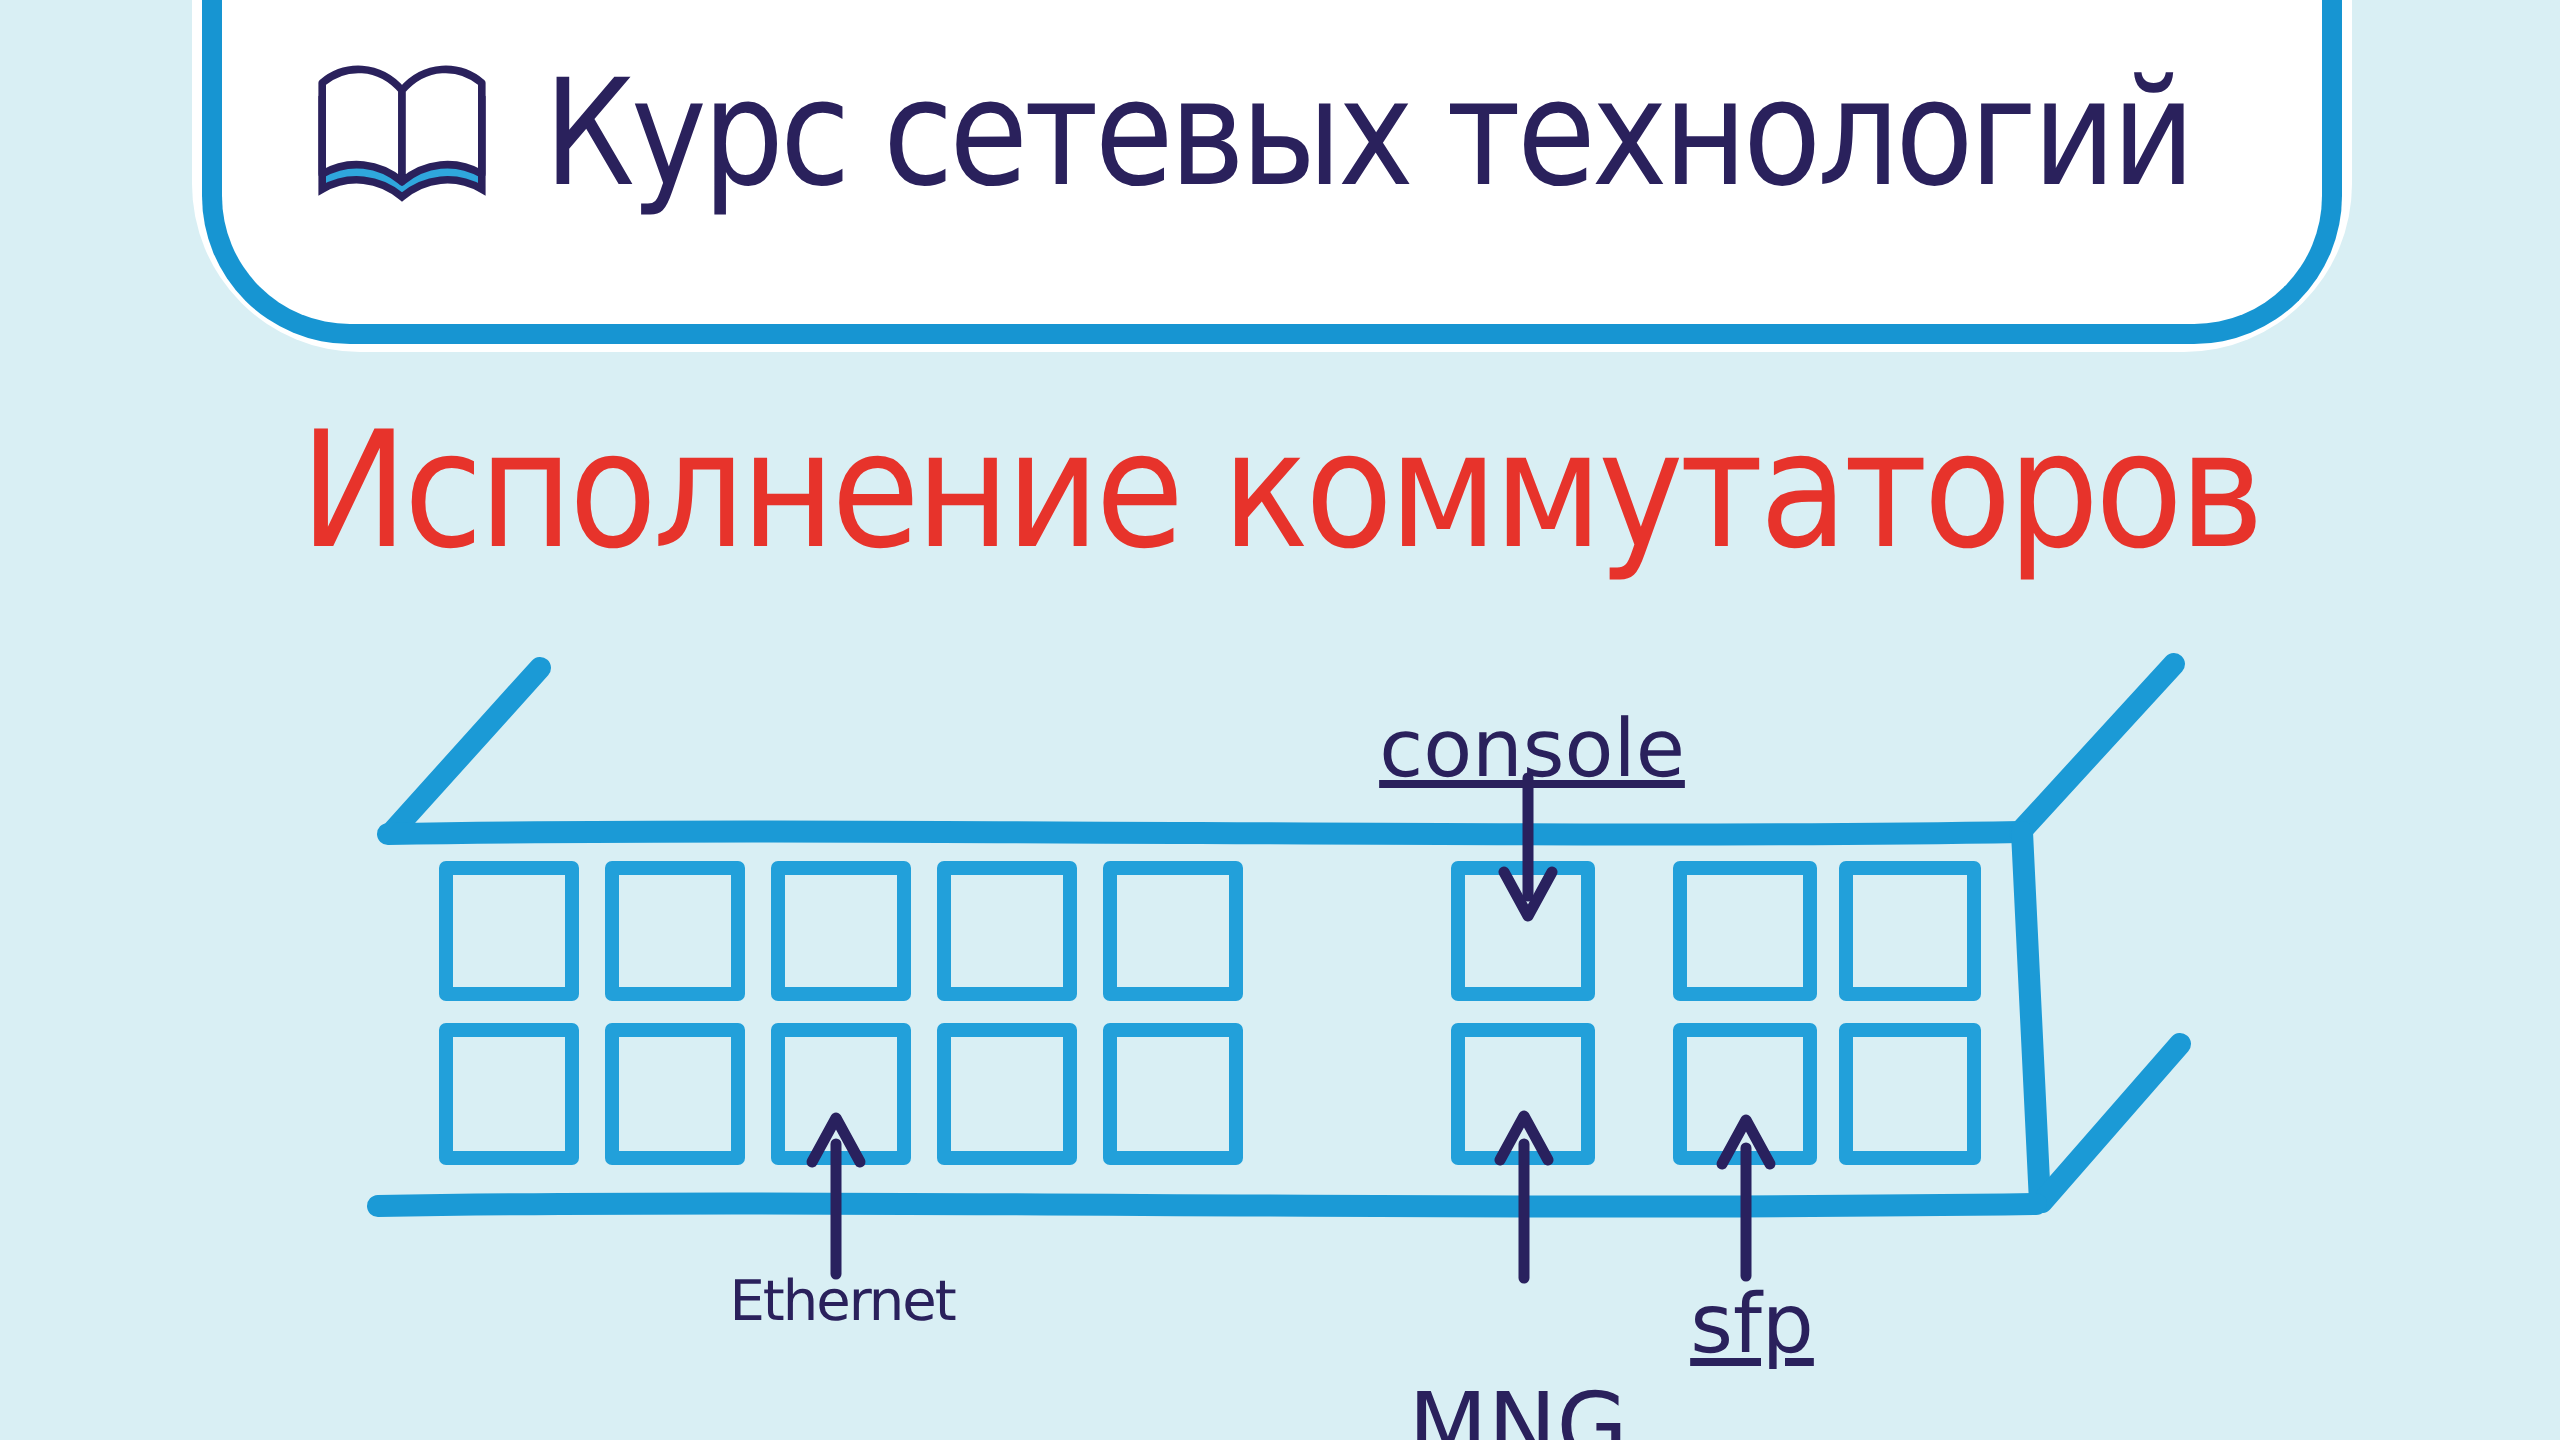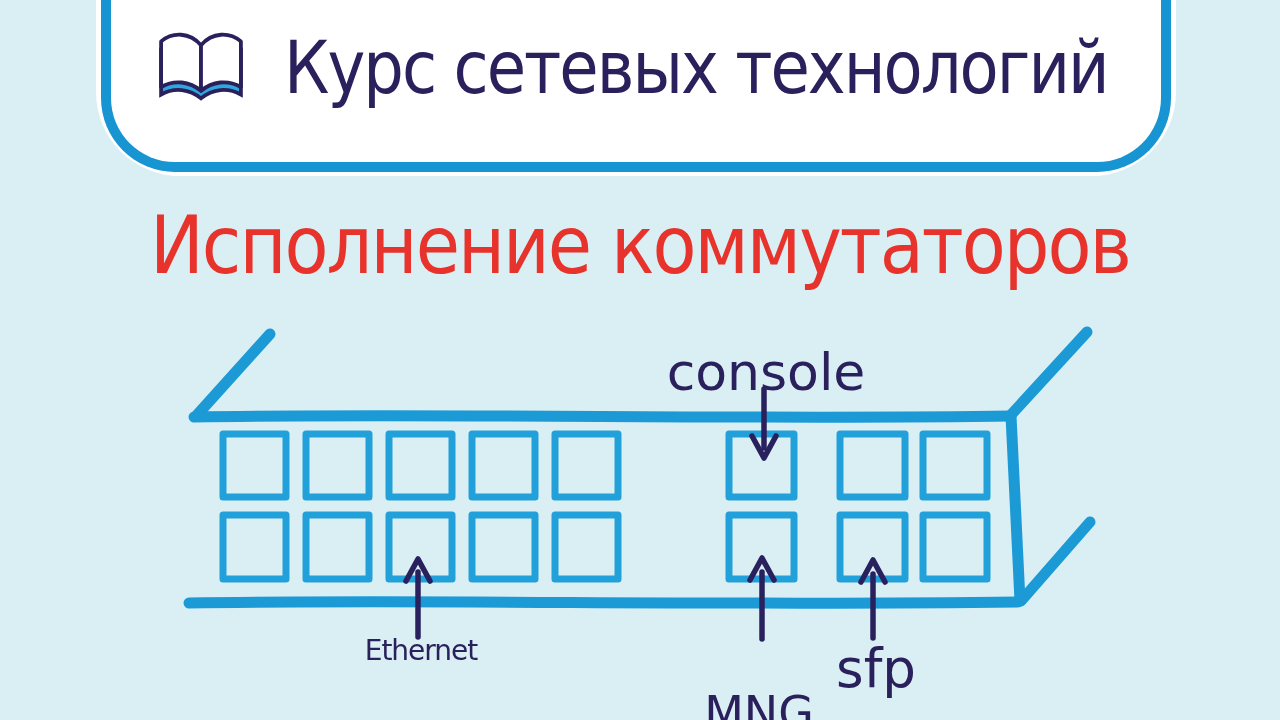--- a/index.html
+++ b/index.html
@@ -19,21 +19,21 @@
   }
   .badge-border {
     position: absolute; inset: -20px 5px 4px 5px;
     border: 10px solid #1795d2;
     border-top: none;
     border-radius: 0 0 74px 74px;
     pointer-events: none;
   }
   .badge-content {
     position: absolute; left: 54px; top: 114px;
-    display: flex; align-items: center; gap: 32px;
+    display: flex; align-items: center; gap: 20px;
   }
   .book-icon { width: 102px; height: 76px; flex: 0 0 auto; }
   .course-title {
     color: #2a215c;
     font-size: 64px;
     letter-spacing: -2px;
     white-space: nowrap;
     transform: scaleY(1.15);
     transform-origin: center;
   }
@@ -52,24 +52,24 @@
 
   
   .diagram-svg { position: absolute; left: 0; top: 0; width: 1280px; height: 720px; }
 
   .port-label {
     position: absolute;
     color: #2a215c;
     white-space: nowrap;
     transform: translateX(-50%);
   }
-  .label-console  { left: 766px; top: 342px; font-size: 52px; }
+  .label-console  { left: 766px; top: 352px; font-size: 40px; text-decoration: underline; }
   .label-ethernet { left: 421px; top: 634px; font-size: 28px; letter-spacing: -1px; }
   .label-mng      { left: 759px; top: 642px; font-size: 46px; margin-top: 44px; }
-  .label-sfp      { left: 876px; top: 638px; font-size: 53px; }
+  .label-sfp      { left: 876px; top: 638px; font-size: 41px; text-decoration: underline; }
 
   .panel-stroke { stroke: #1b9ad6; stroke-width: 11; fill: none; stroke-linecap: round; }
   .port-stroke  { stroke: #22a0da; stroke-width: 7;  fill: none; stroke-linejoin: round; }
   .arrow-stroke { stroke: #29215e; stroke-width: 5.5; fill: none; stroke-linecap: round; stroke-linejoin: round; }
 </style>
 </head>
 <body>
 
 <div class="stage">
 

